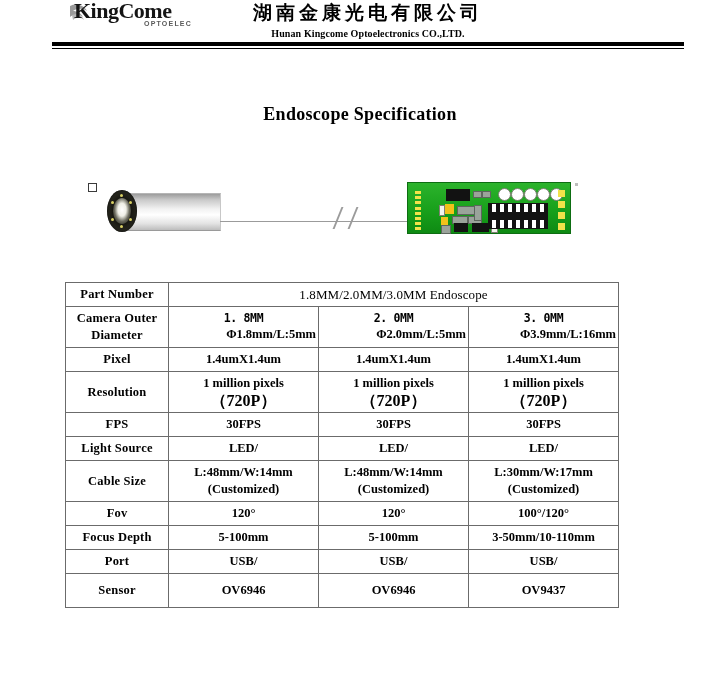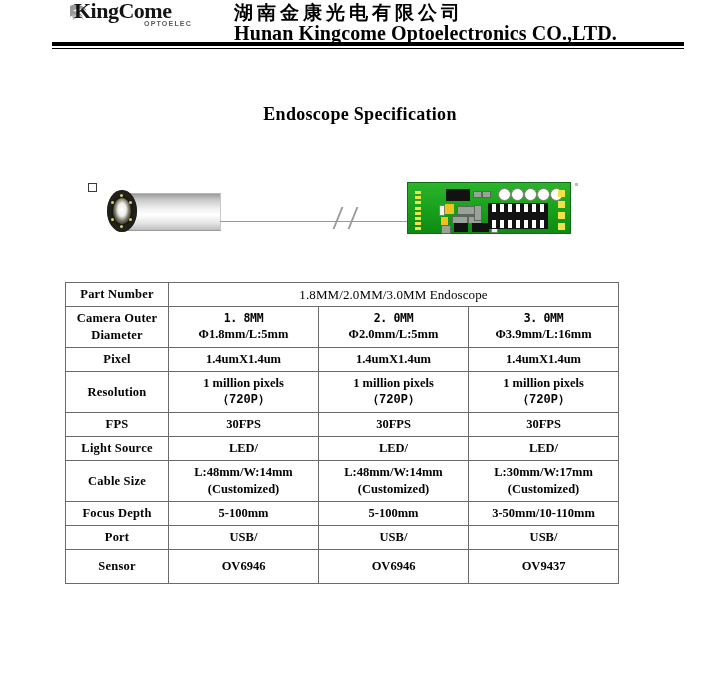--- a/index.html
+++ b/index.html
@@ -52,37 +52,38 @@
     top: 20px;
     font-family: "Liberation Sans", sans-serif;
     font-weight: bold;
     font-size: 7px;
     letter-spacing: 1.2px;
     color: #5a5a5a;
   }
 
   .company-block {
     position: absolute;
-    left: 234px;
+    left: 218px;
     top: 0px;
     width: 300px;
+    text-align: center;
   }
   .company-cn {
     font-family: "DejaVu Sans", sans-serif;
     font-weight: bold;
     font-size: 19px;
     letter-spacing: 4px;
     line-height: 24px;
     color: #000;
     white-space: nowrap;
   }
   .company-en {
     font-family: "Liberation Serif", serif;
     font-weight: bold;
-    font-size: 20px;
+    font-size: 10px;
     line-height: 19px;
     color: #000;
     white-space: nowrap;
     letter-spacing: 0.1px;
   }
 
   .rule-wrap {
     position: absolute;
     left: 52px;
     top: 42px;
@@ -291,23 +292,24 @@
     font-weight: bold;
     font-size: 11.5px;
     letter-spacing: -0.3px;
     display: block;
     line-height: 15px;
   }
   .hdr-dim {
     display: block;
     line-height: 17px;
     font-size: 12.5px;
+    text-align: right;
   }
   .two-line span { display: block; }
-  .paren { font-family: Liberation Mono, monospace; font-size: 12px; }
+  .paren { font-family: Liberation Serif, serif; font-size: 16px; }
   .r-tall td { height: 27px; }
 </style>
 </head>
 <body>
 
 <div class="letterhead">
 
   <div class="logo-block">
     <svg class="logo-swoosh" viewBox="0 0 26 24">
       <path d="M2 4 C8 1, 16 3, 19 9 C15 6, 9 6, 5 9 C9 9, 13 11, 15 15 C11 12, 5 12, 2 15 Z" fill="#9a9a9a"></path>
@@ -492,20 +494,26 @@
       <td class="two-line">
         <span>L:48mm/W:14mm</span>
         <span>(Customized)</span>
       </td>
       <td class="two-line">
         <span>L:30mm/W:17mm</span>
         <span>(Customized)</span>
       </td>
     </tr>
 
+    <tr>
+      <td class="label-cell">Fov</td>
+      <td>120°</td>
+      <td>120°</td>
+      <td>100°/120°</td>
+    </tr>
 
     <tr>
       <td class="label-cell">Focus Depth</td>
       <td>5-100mm</td>
       <td>5-100mm</td>
       <td>3-50mm/10-110mm</td>
     </tr>
 
     <tr>
       <td class="label-cell">Port</td>

